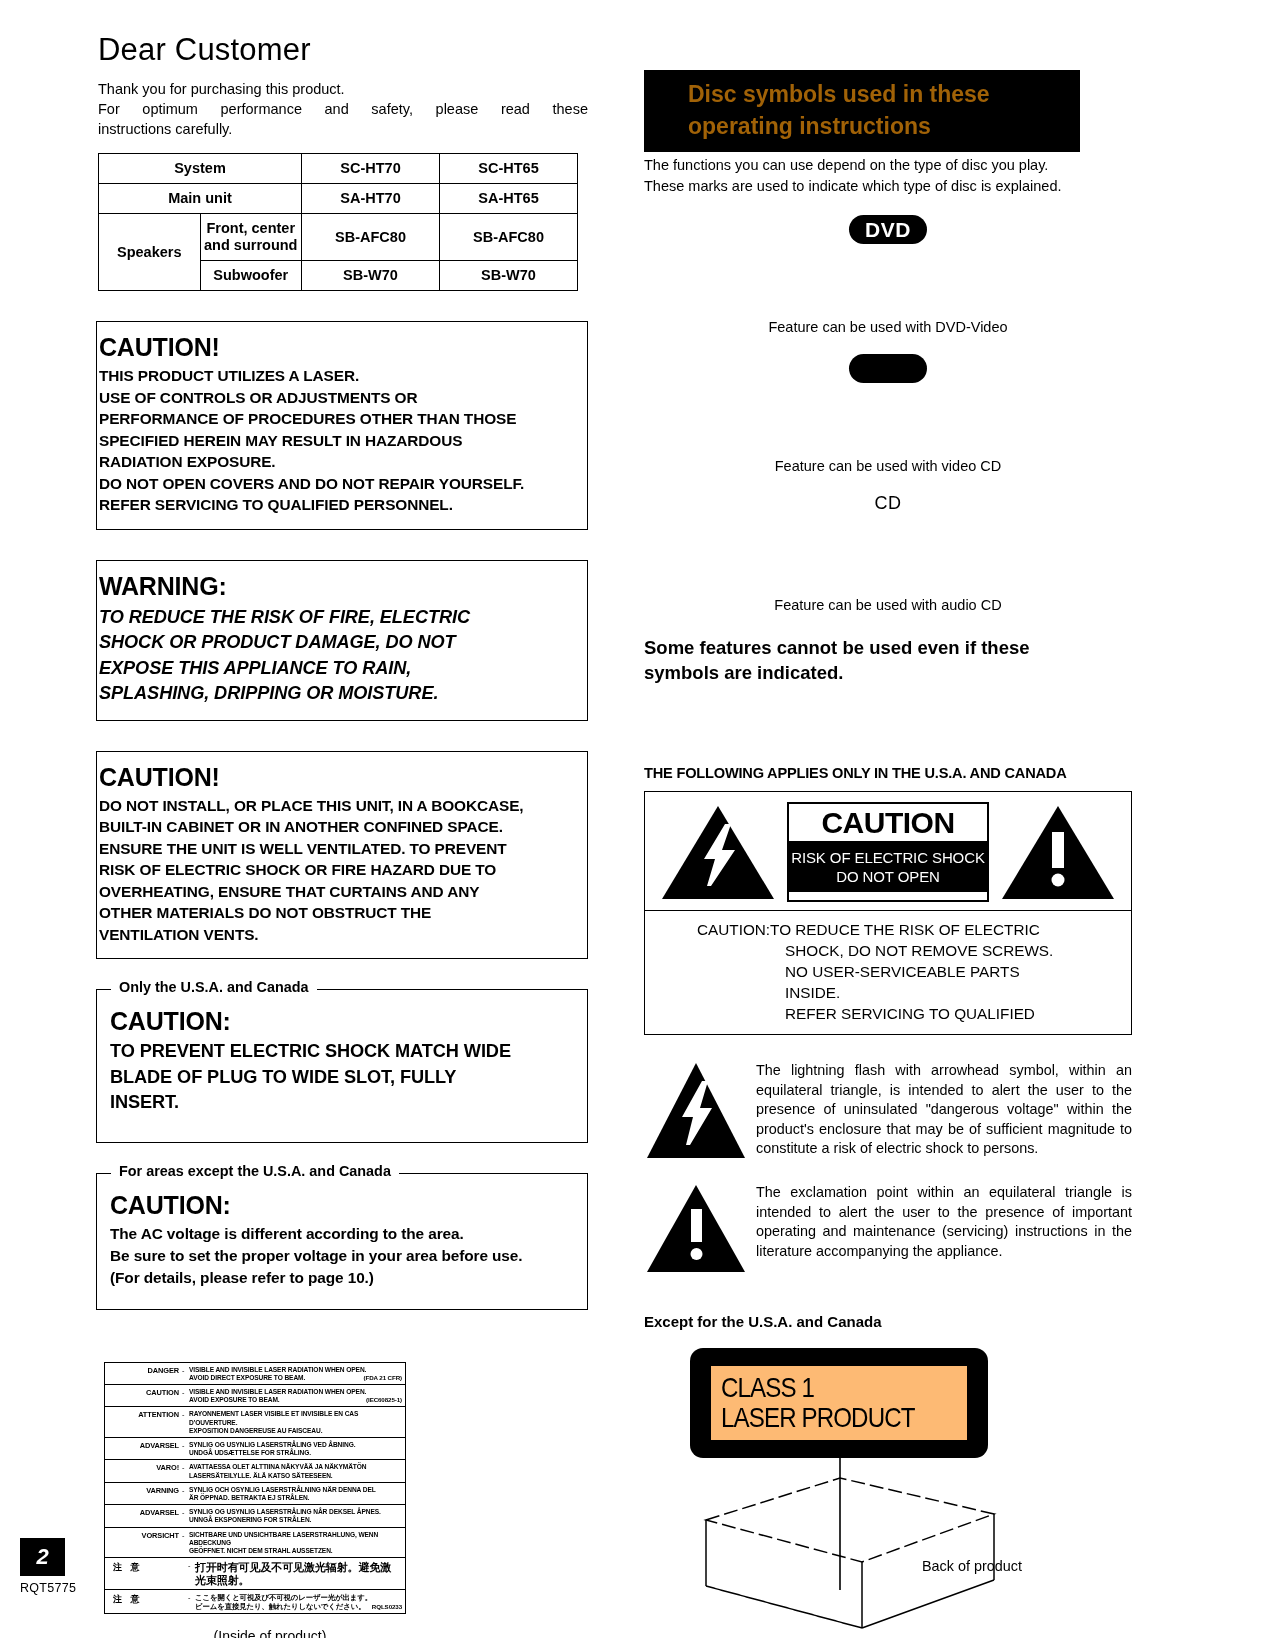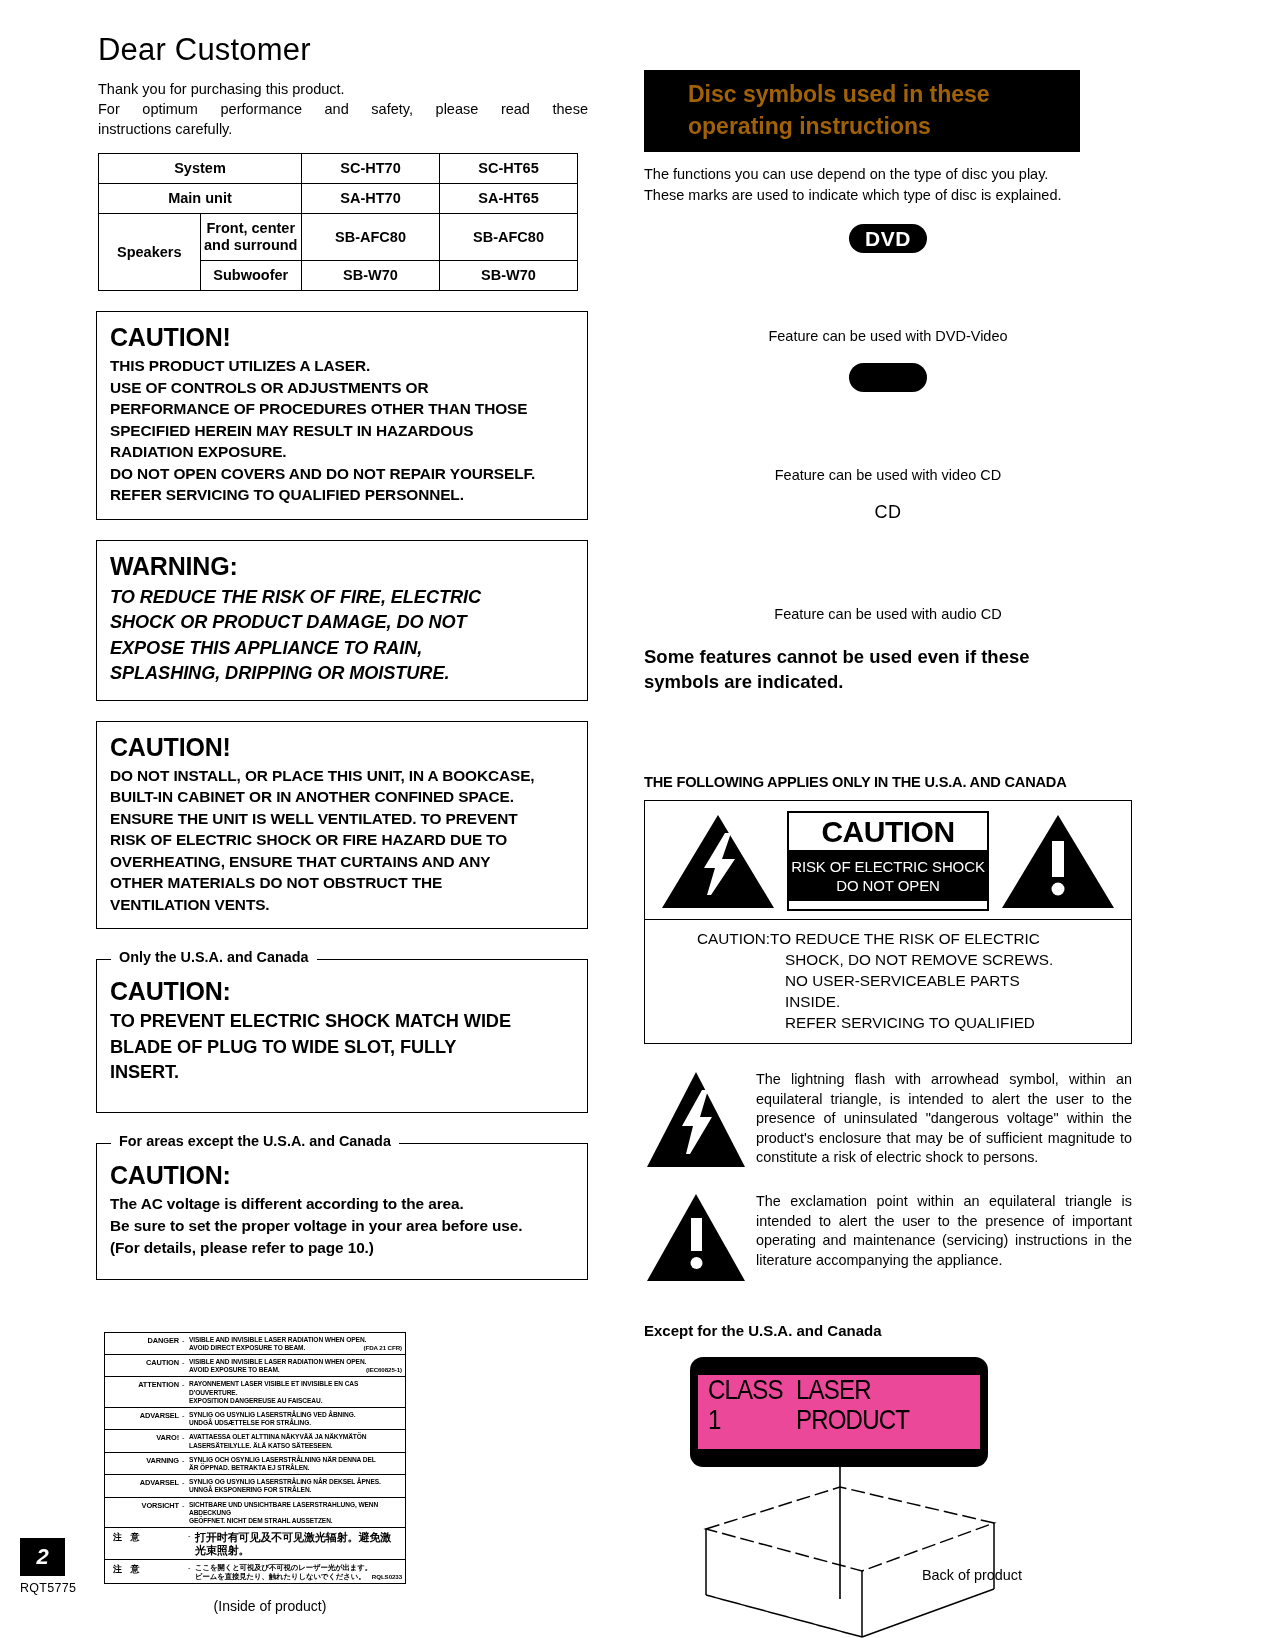--- a/index.html
+++ b/index.html
@@ -21,21 +21,21 @@
 
   
   table.spec{border-collapse:collapse;width:480px;margin-top:14px;margin-left:2px;
              font-size:14.5px;font-weight:bold;table-layout:fixed;}
   table.spec td{border:1.6px solid #000;text-align:center;padding:6px 3px;line-height:17px;margin-left:40px;}
   table.spec td.sysname{width:196px;}
   table.spec td.sub{width:122px;}
   table.spec td.spk{width:74px;}
 
   
-  .notice{border:1.8px solid #000;padding:10px 13px 13px 13px;margin-top:20px;}
+  .notice{border:1.8px solid #000;padding:10px 13px 13px 2px;margin-top:30px;}
   .notice .big{font-size:25px;font-weight:bold;line-height:30px;margin:0 0 3px 0;letter-spacing:-.2px;}
   .notice .body{font-size:15.4px;font-weight:bold;line-height:21.5px;letter-spacing:-.1px;}
   .notice.warn .body{font-size:18.2px;line-height:25.5px;font-style:italic;}
   .notice.warn .big{font-size:25px;margin-bottom:4px;}
   .notice.usa .body{font-size:18.2px;line-height:25.5px;}
   .notice.area .body{font-size:15.4px;line-height:22px;}
 
   
   .fieldbox{position:relative;border:1.8px solid #000;margin-top:30px;padding:16px 13px 20px 13px;}
   .fieldbox .legend{position:absolute;top:-11px;left:14px;background:#fff;padding:0 8px;
@@ -59,21 +59,21 @@
 
   
   .pagenum{position:absolute;left:20px;top:1538px;width:45px;height:38px;background:#000;
            color:#fff;font-size:22px;font-weight:bold;font-style:italic;
            display:flex;align-items:center;justify-content:center;}
   .partno{position:absolute;left:20px;top:1581px;font-size:12.5px;letter-spacing:.3px;}
 
   
   .blackhead{background:#000;color:#a16207;font-size:23px;font-weight:bold;
              line-height:32px;padding:8px 12px 10px 44px;width:436px;box-sizing:border-box;}
-  .rtext{font-size:14.5px;line-height:20.5px;margin-top:12px;}
+  .rtext{font-size:14.5px;line-height:20.5px;margin-top:3px;}
 
   .symrow{display:flex;align-items:center;margin-top:19px;flex-direction:column;}
   .symcell{width:104px;flex:0 0 104px;display:flex;justify-content:center;}
   .pill{background:#000;color:#fff;border-radius:16px;width:78px;height:29px;
         display:flex;align-items:center;justify-content:center;
         font-size:21px;font-weight:bold;letter-spacing:.5px;}
   .pill.blank{color:#000;}
   .cdmark{font-size:18px;letter-spacing:.5px;}
   .symdesc{font-size:14.5px;}
 
@@ -97,21 +97,21 @@
   .clabel .bottom .ln.ind{padding-left:140px;}
 
   .explain{display:flex;margin-top:26px;}
   .explain .icn{width:112px;flex:0 0 112px;}
   .explain .ptxt{font-size:14.4px;line-height:19.6px;text-align:justify;}
 
   .exceptfor{font-size:15px;font-weight:bold;margin-top:34px;}
 
   .classlabel{margin:18px 0 0 46px;width:298px;height:110px;background:#000;border-radius:13px;
               display:flex;align-items:center;justify-content:center;}
-  .classlabel .inner{background:#ec4899;width:282px;height:74px;display:flex;
+  .classlabel .inner{background:#fdba74;width:256px;height:74px;display:flex;flex-direction:column;
                      justify-content:center;padding-left:10px;box-sizing:border-box;}
   .classlabel .l1{font-size:28px;line-height:30px;letter-spacing:-1px;
                   font-family:"Liberation Sans", sans-serif;transform:scaleX(.86);transform-origin:left center;}
   .backofprod{position:absolute;font-size:14.4px;}
 </style>
 </head>
 <body>
 
 <div class="page">
 

